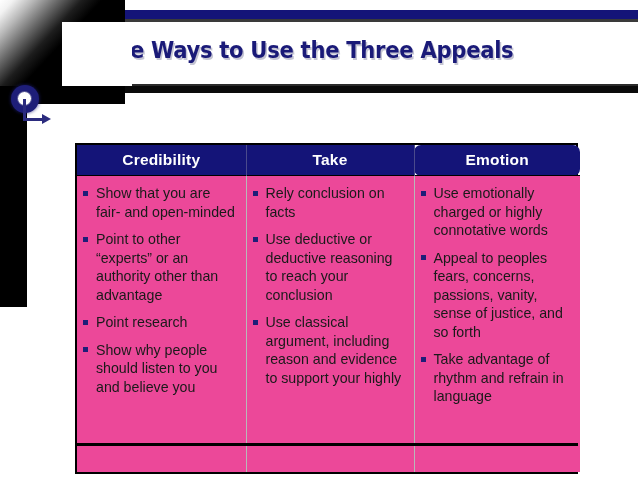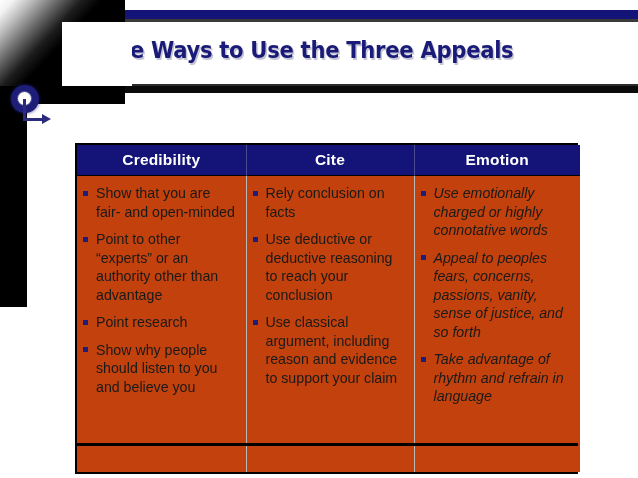--- a/index.html
+++ b/index.html
@@ -188,29 +188,29 @@
     background: #141478;
     color: #ffffff;
     font-size: 15.5px;
     font-weight: bold;
     text-align: center;
     height: 30px;
     padding: 0;
     border-right: 1px solid #4a4a8c;
     letter-spacing: 0.2px;
   }
-  table.appeals th:last-child { border-right: none; }
+  table.appeals th:last-child { border-right: none; border-radius: 7px; }
   table.appeals td {
     vertical-align: top;
     border-right: 1px solid #b8b8b8;
     border-top: 1.5px solid #000000;
     padding: 8px 7px 6px 6px;
-    background: #c2410c;
-  }
-  table.appeals td:last-child { border-right: none; font-style: italic; }
+    background: #ec4899;
+  }
+  table.appeals td:last-child { border-right: none; }
 
   .col-1 { width: 169px; }
   .col-2 { width: 168px; }
   .col-3 { width: 166px; }
 
   ul.bullets {
     list-style: none;
     margin: 0;
     padding: 0;
   }
@@ -270,41 +270,41 @@
   <div class="table-wrap">
     <table class="appeals">
       <colgroup>
         <col class="col-1">
           <col class="col-2">
           <col class="col-3">
       </colgroup>
       <thead>
         <tr>
           <th>Credibility</th>
-          <th>Cite</th>
+          <th>Take</th>
           <th>Emotion</th>
         </tr>
       </thead>
       <tbody>
         <tr>
 
           <td>
             <ul class="bullets">
               <li><span class="bsq"></span><span>Show that you are fair- and open-minded</span></li>
               <li><span class="bsq"></span><span>Point to other “experts” or an authority other than advantage</span></li>
               <li><span class="bsq"></span><span>Point research</span></li>
               <li><span class="bsq"></span><span>Show why people should listen to you and believe you</span></li>
             </ul>
           </td>
 
           <td>
             <ul class="bullets">
               <li><span class="bsq"></span><span>Rely conclusion on facts</span></li>
               <li><span class="bsq"></span><span>Use deductive or deductive reasoning to reach your conclusion</span></li>
-              <li><span class="bsq"></span><span>Use classical argument, including reason and evidence to support your claim</span></li>
+              <li><span class="bsq"></span><span>Use classical argument, including reason and evidence to support your highly</span></li>
             </ul>
           </td>
 
           <td>
             <ul class="bullets">
               <li><span class="bsq"></span><span>Use emotionally charged or highly connotative words</span></li>
               <li><span class="bsq"></span><span>Appeal to peoples fears, concerns, passions, vanity, sense of justice, and so forth</span></li>
               <li><span class="bsq"></span><span>Take advantage of rhythm and refrain in language</span></li>
             </ul>
           </td>

